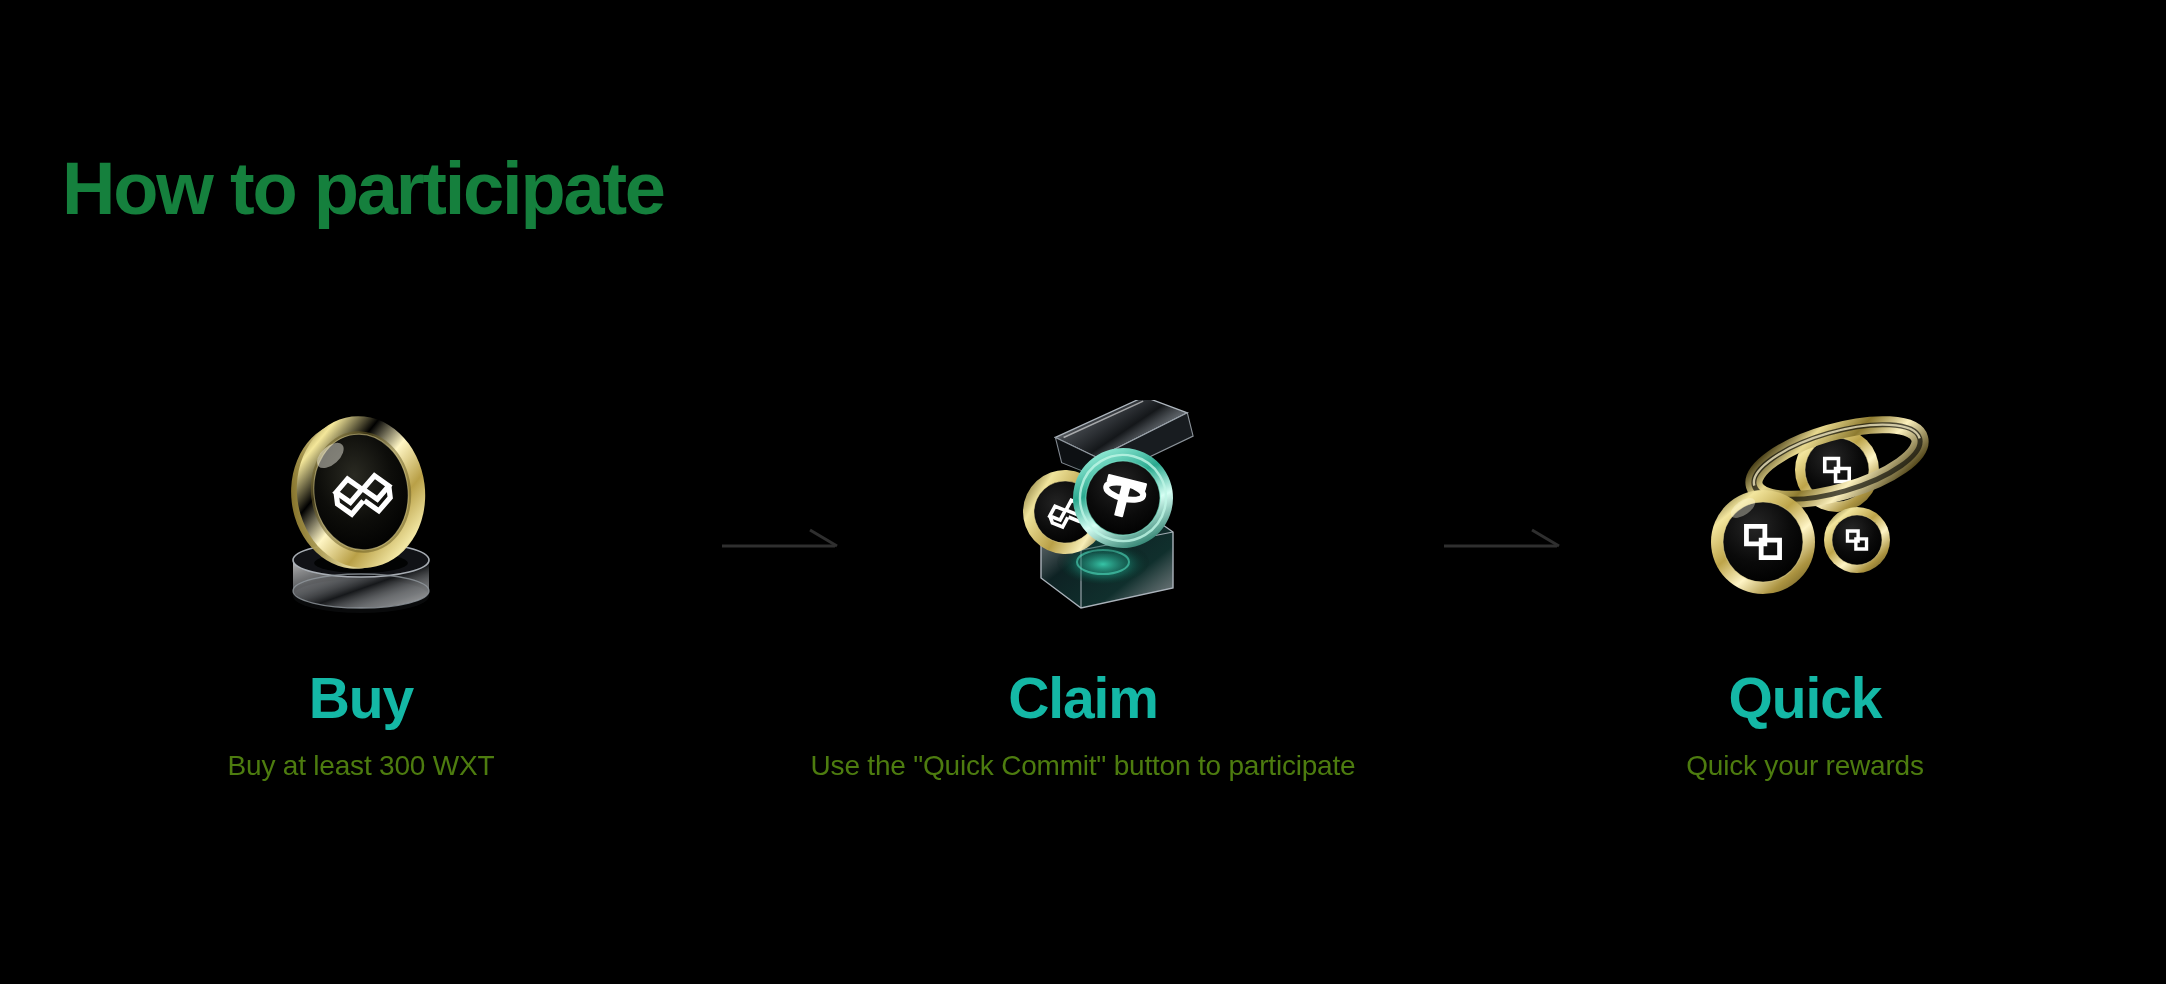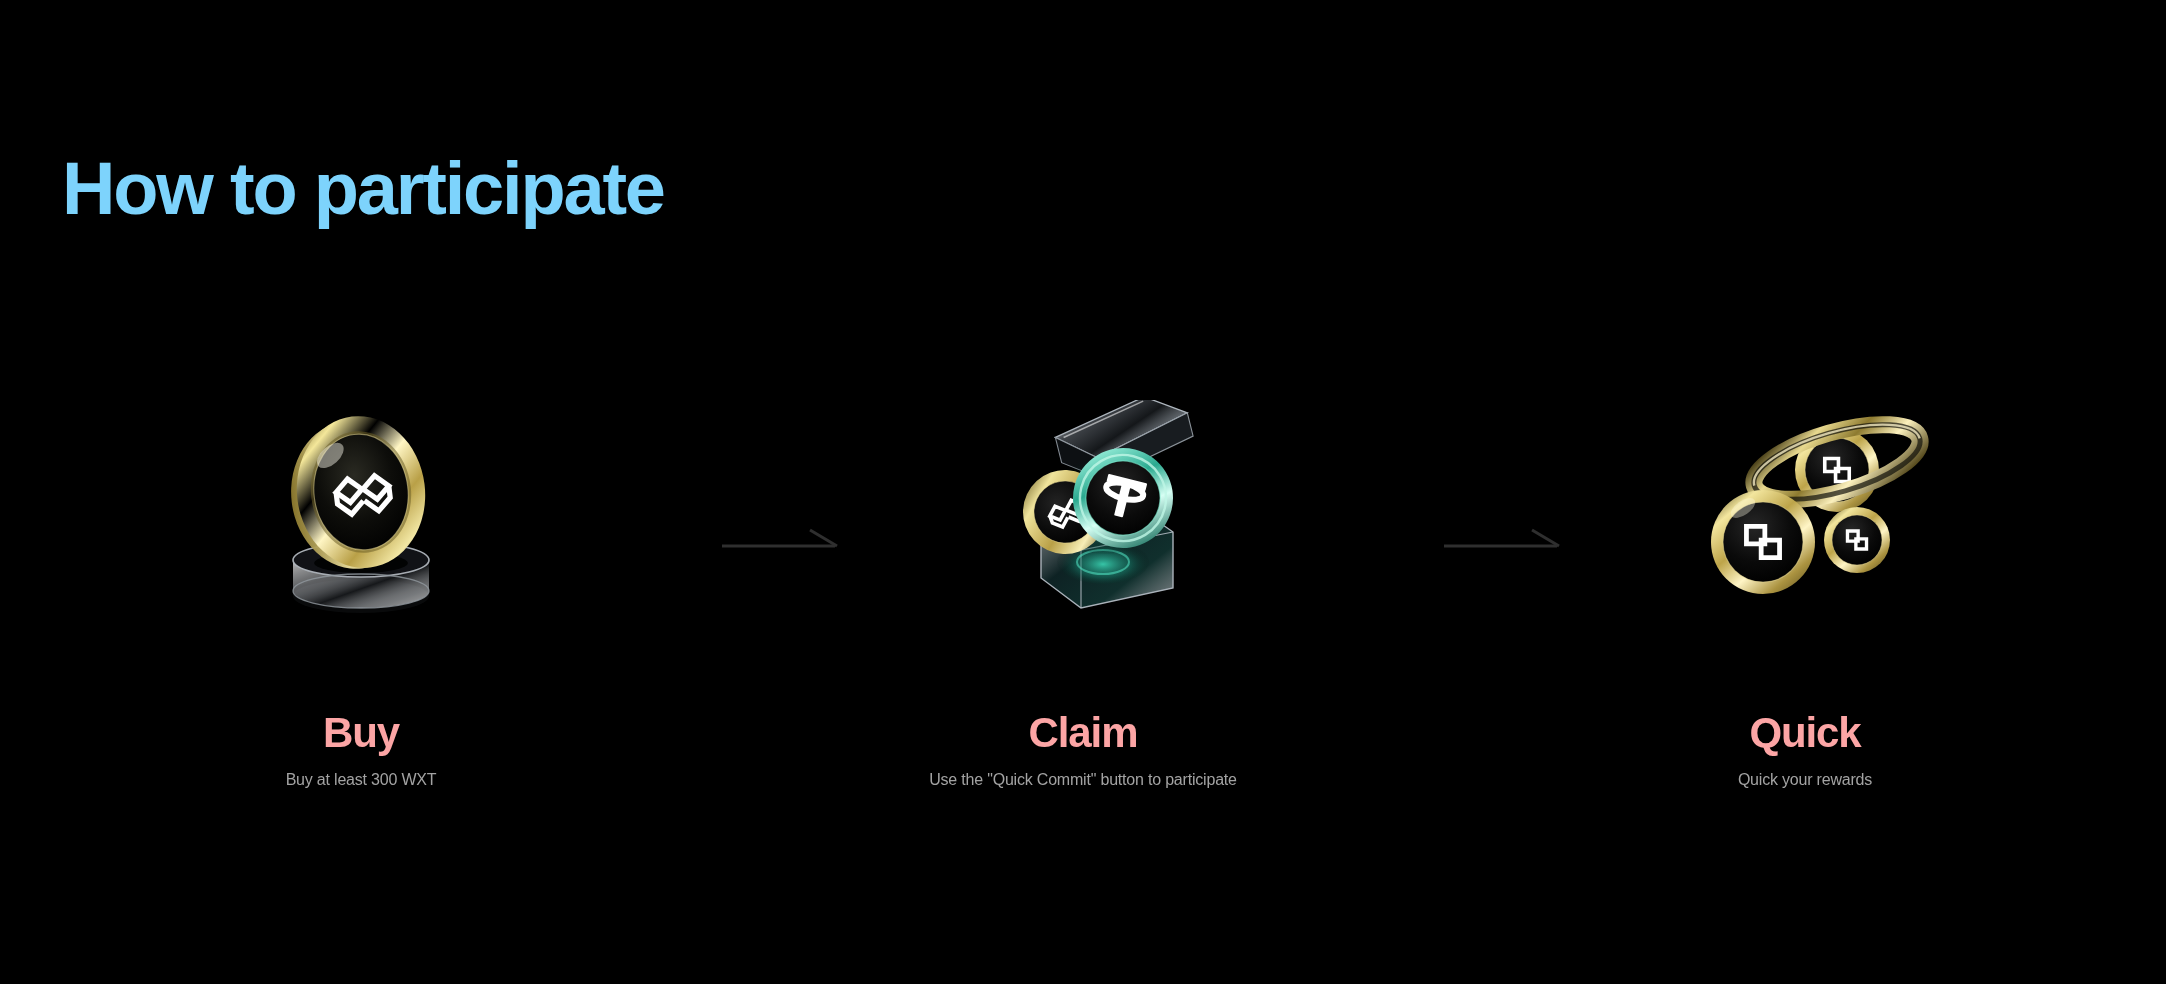--- a/index.html
+++ b/index.html
@@ -18,21 +18,21 @@
 
   
   .page-title {
     position:absolute;
     left:62px;
     top:152px;
     font-size:74px;
     font-weight:bold;
     letter-spacing:-2.2px;
     line-height:1.0;
-    color:#7dd3fc;
+    color:#15803d;
     white-space:nowrap;
   }
 
   
   .steps {
     position:absolute;
     left:0; top:400px;
     width:2166px;
     height:480px;
     display:flex;
@@ -52,34 +52,34 @@
   .step-visual {
     width:300px;
     height:230px;
     position:relative;
     display:flex;
     align-items:center;
     justify-content:center;
   }
 
   .step-label {
-    margin-top:82px;
-    font-size:42px;
+    margin-top:40px;
+    font-size:57px;
     font-weight:bold;
     letter-spacing:-1.1px;
-    color:#fca5a5;
+    color:#14b8a6;
     line-height:1;
   }
 
   .step-desc {
-    margin-top:18px;
-    font-size:16px;
+    margin-top:25px;
+    font-size:28px;
     font-weight:normal;
     letter-spacing:-0.2px;
-    color:#a3a3a3;
+    color:#4d7c0f;
     line-height:1;
     white-space:nowrap;
   }
 
   
   .connector {
     position:absolute;
     top:122px;
     width:122px;
     height:36px;

